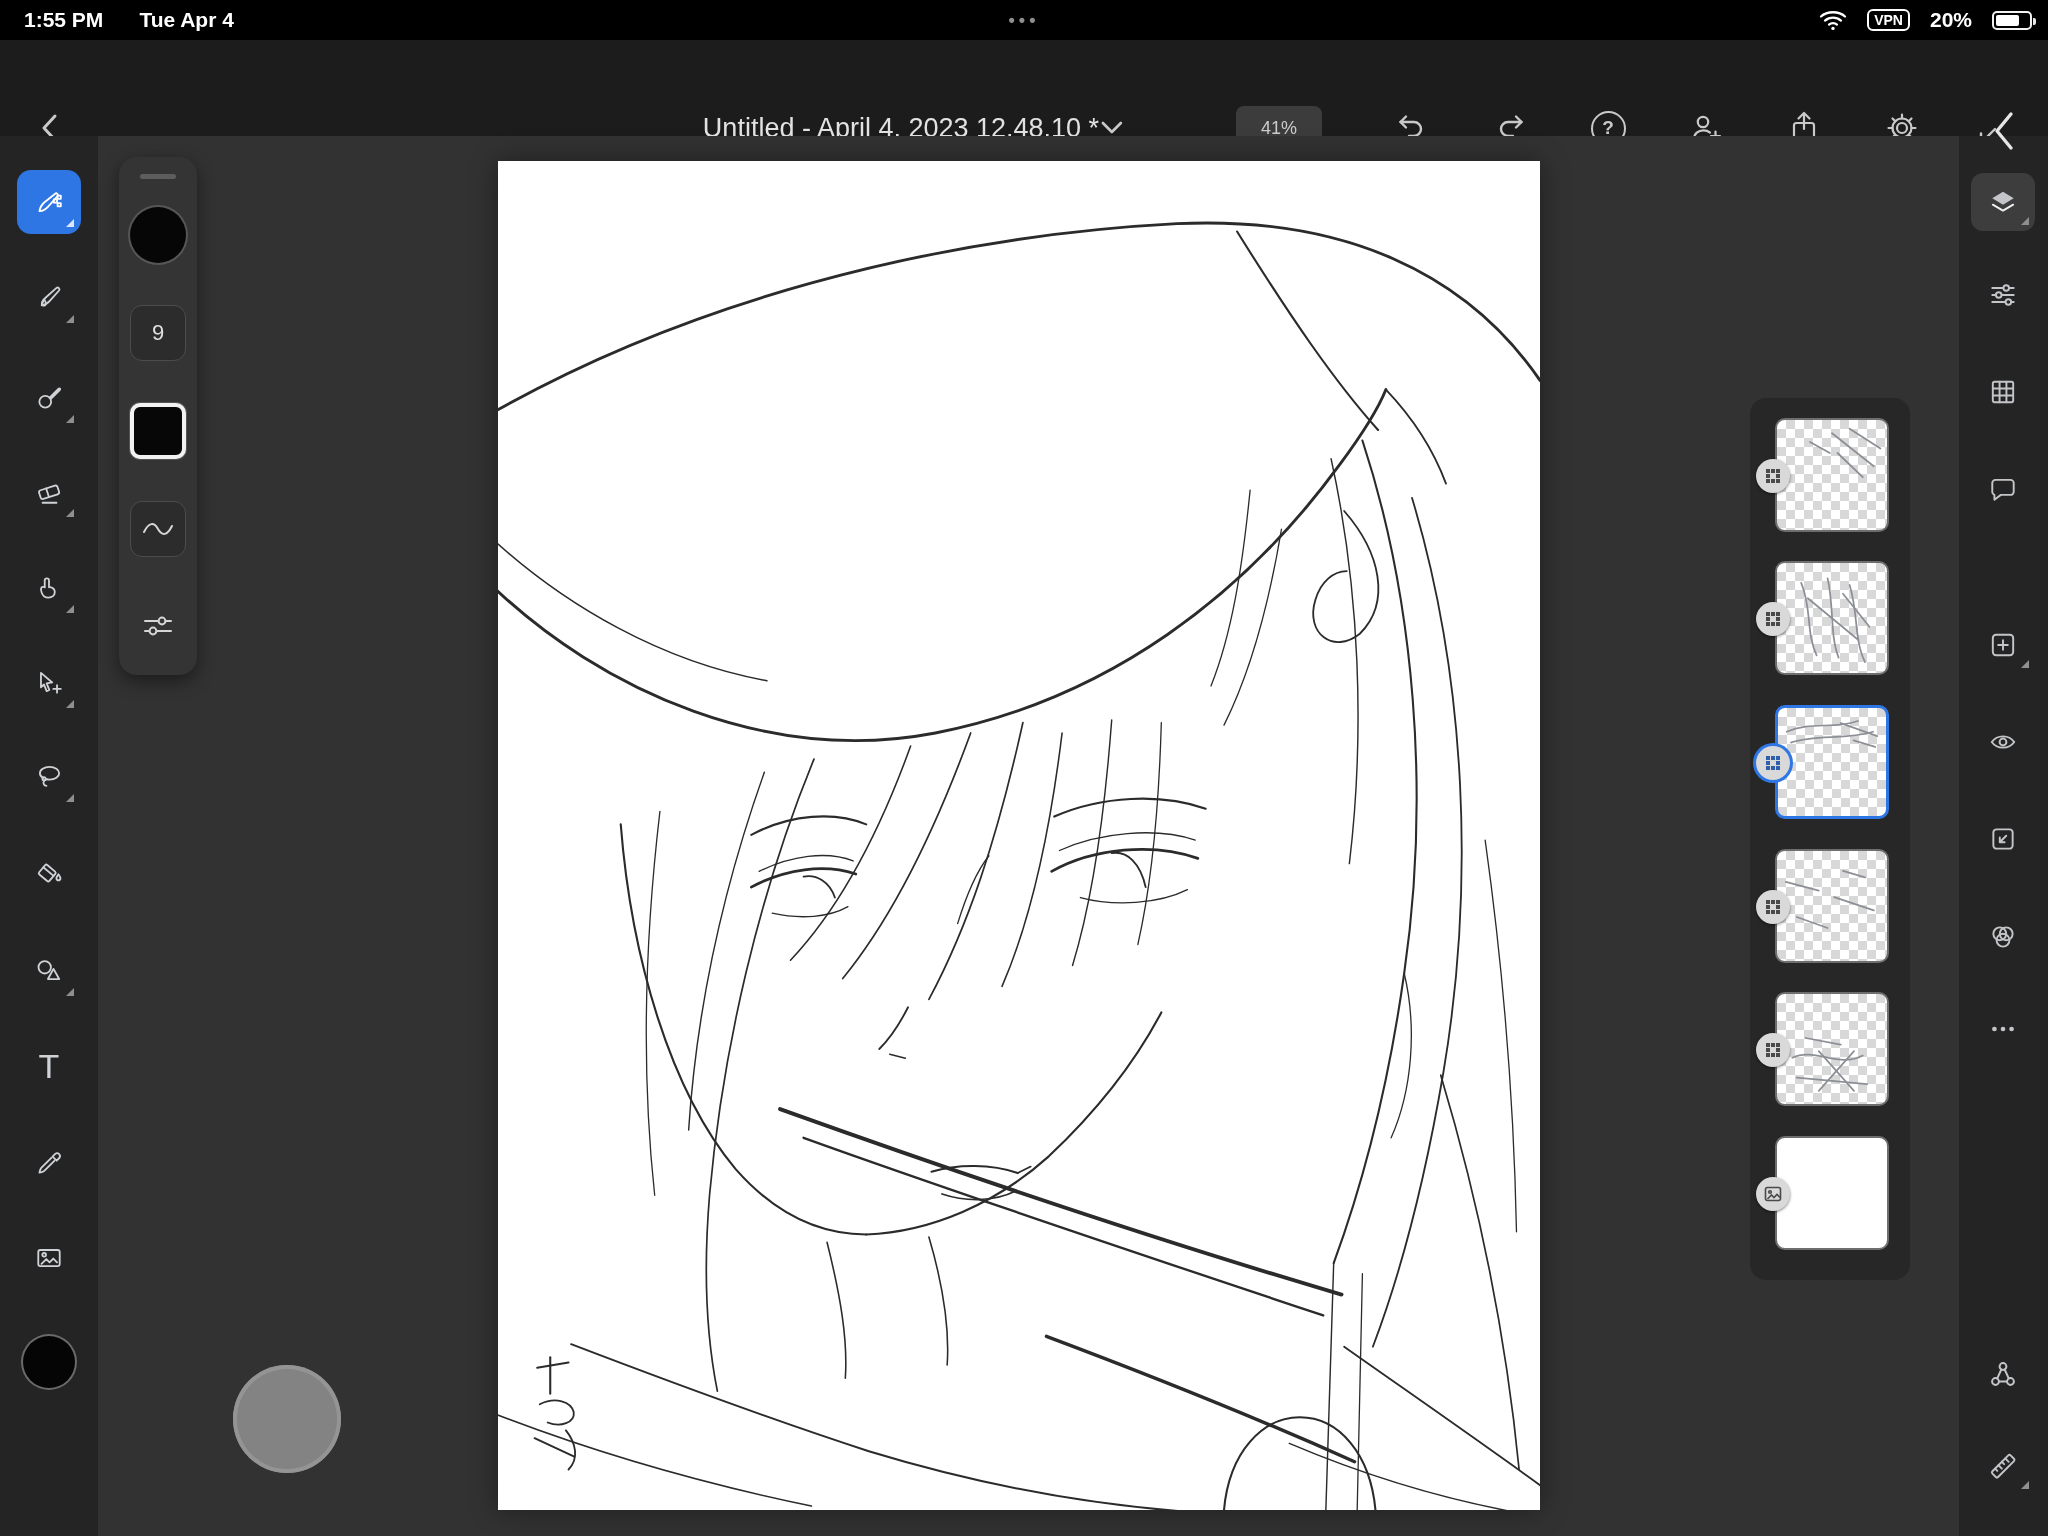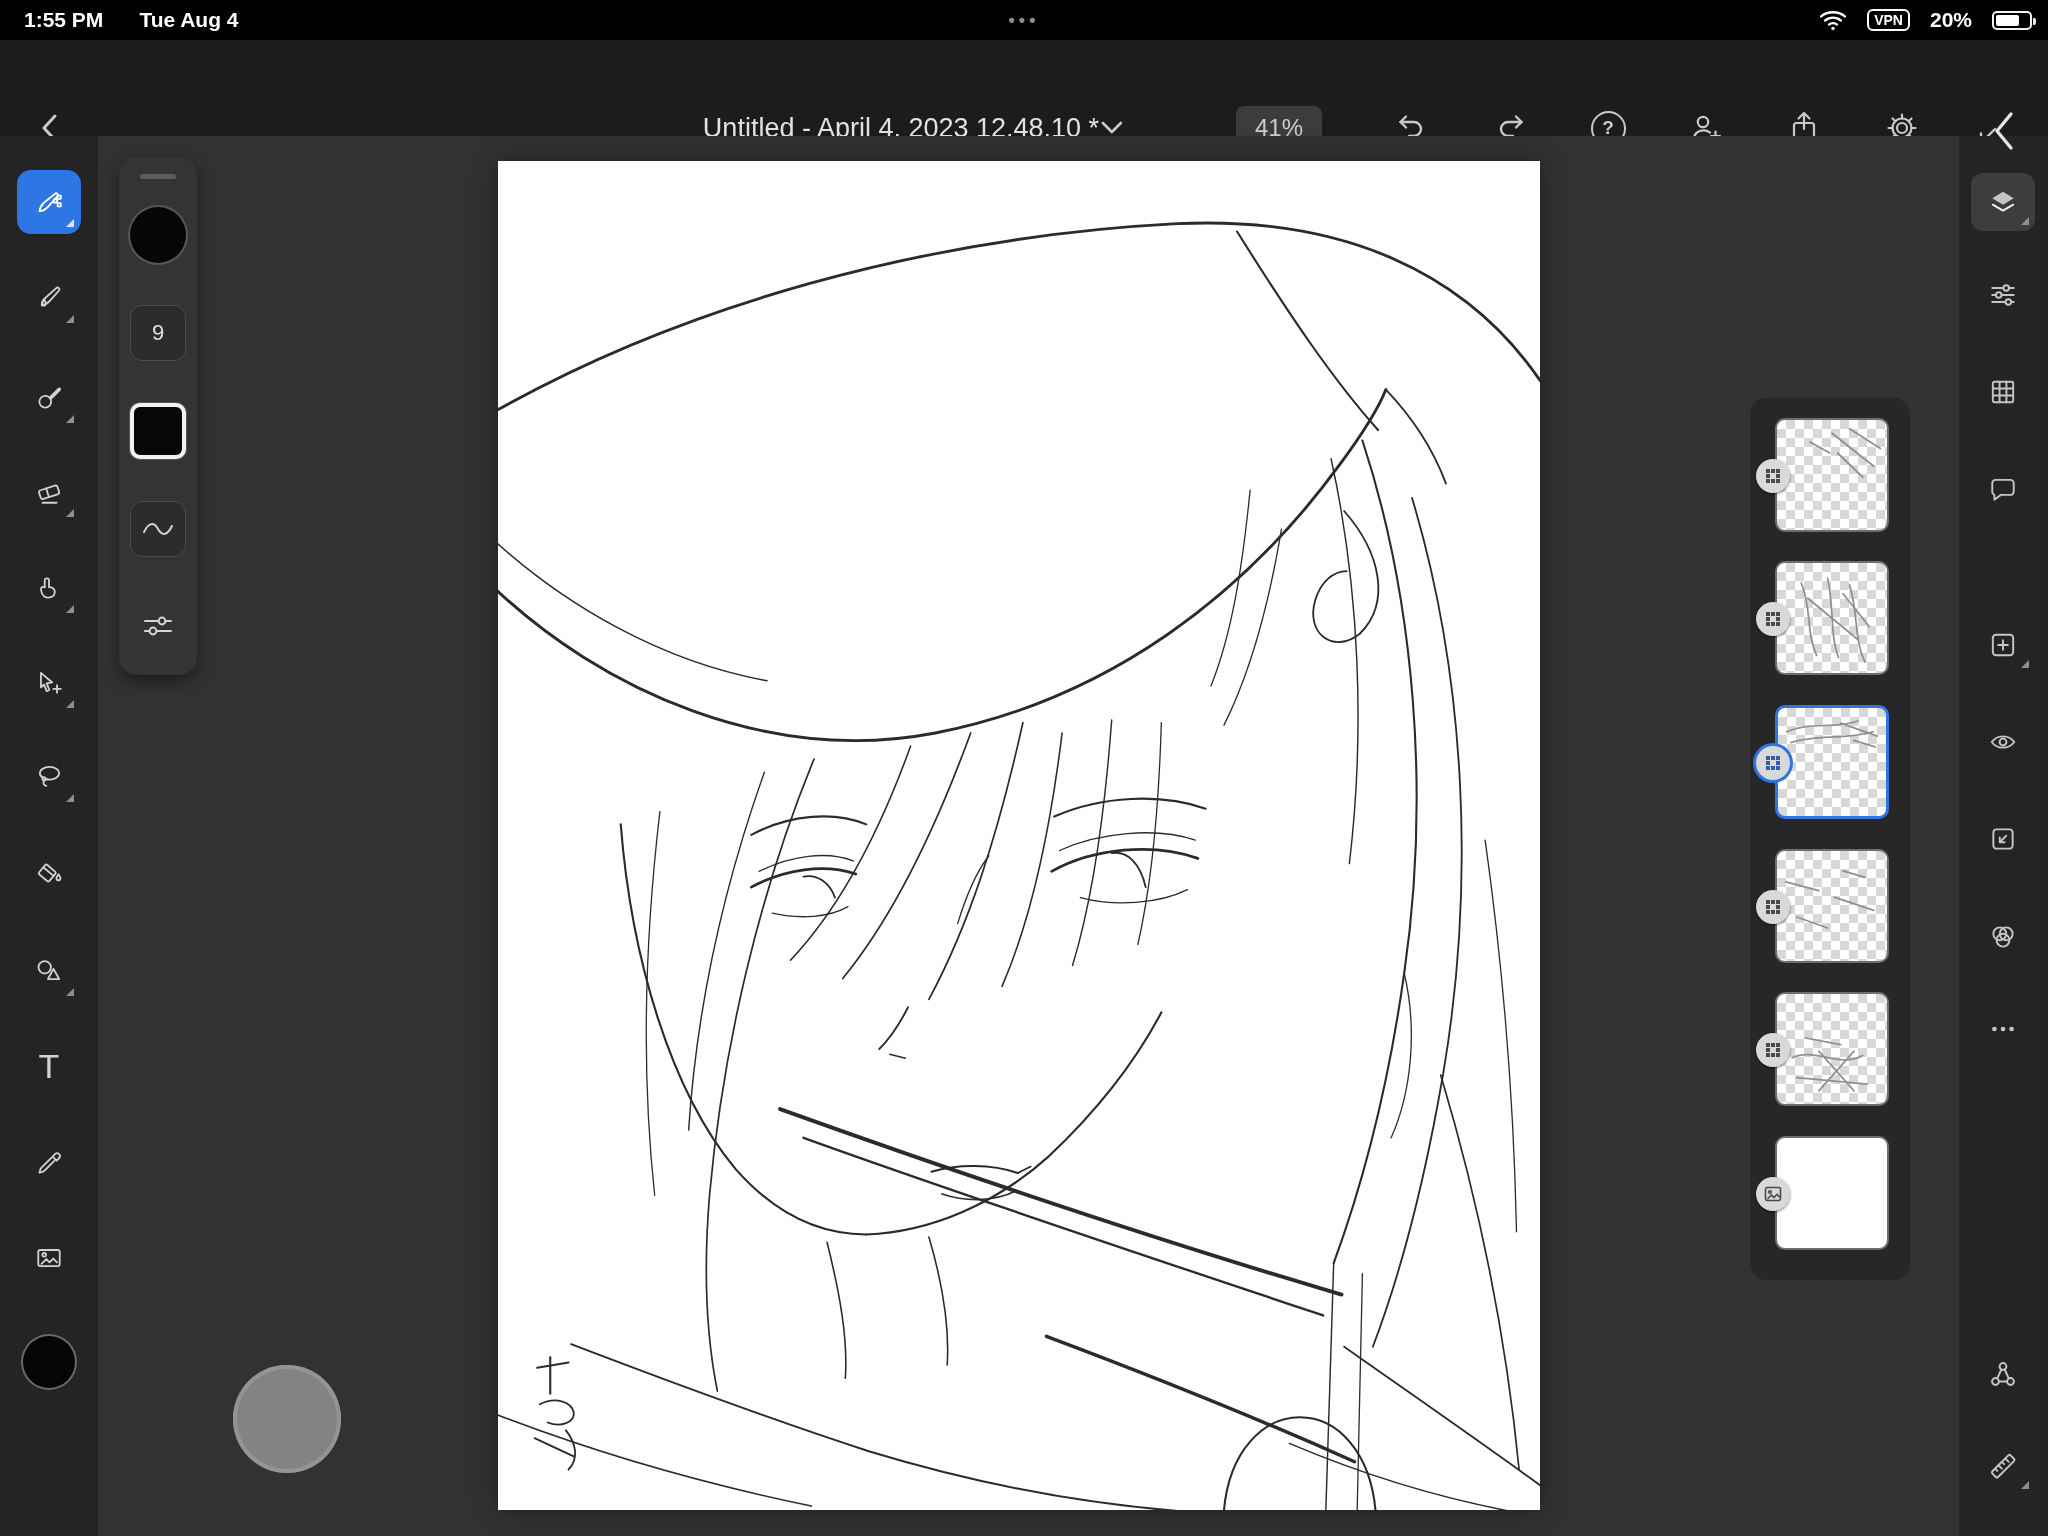--- a/index.html
+++ b/index.html
@@ -15,21 +15,21 @@
   .vpn-badge{border:2px solid #fff;border-radius:6px;font-size:14px;font-weight:700;padding:0px 5px;line-height:18px;}
   .battery{position:relative;width:40px;height:19px;border:2px solid rgba(255,255,255,.95);border-radius:5px;padding:2px;box-sizing:border-box;}
   .battery-fill{height:100%;background:#fff;border-radius:2px;}
   .battery-nub{position:absolute;right:-6px;top:5px;width:3px;height:7px;background:rgba(255,255,255,.9);border-radius:0 2px 2px 0;}
 
   
   .title-bar{left:0;top:40px;width:2048px;height:96px;background:#1c1c1c;border-bottom:1px solid #111;}
   .back-btn{left:36px;top:62px;width:40px;height:52px;display:flex;align-items:center;}
   .title-group{left:914px;top:40px;height:96px;transform:translateX(-50%);display:flex;align-items:center;white-space:nowrap;text-align:right;}
   .doc-title{font-size:27px;color:#e2e2e2;}
-  .zoom-pill{left:1236px;top:66px;width:86px;height:44px;background:#3c3c3c;border-radius:8px;display:flex;align-items:center;justify-content:center;font-size:24px;color:#cbcbcb;}
+  .zoom-pill{left:1236px;top:66px;width:86px;height:44px;background:#3c3c3c;border-radius:8px;display:flex;align-items:center;justify-content:center;font-size:18px;color:#cbcbcb;}
   .tb-icons{right:128px;top:40px;height:96px;display:flex;align-items:center;gap:62px;}
   .tb-btn{width:36px;height:36px;display:flex;align-items:center;justify-content:center;position:relative;}
   .help-circle{width:31px;height:31px;border:2.2px solid #c9c9c9;border-radius:50%;display:flex;align-items:center;justify-content:center;font-size:19px;font-weight:700;color:#c9c9c9;}
   .corner-arrow{left:1972px;top:82px;width:30px;height:30px;}
 
   
   .left-rail{left:0;top:136px;width:98px;height:1400px;background:#242424;}
   .workspace{left:98px;top:136px;width:1861px;height:1400px;background:#323232;}
   .right-rail{left:1959px;top:136px;width:89px;height:1400px;background:#242424;}
 
@@ -88,21 +88,21 @@
   .collapse-chev{left:1989px;top:108px;width:30px;height:46px;}
 </style>
 </head>
 <body>
 
 <div class="app">
 
   <div class="abs status-bar">
     <div class="abs sb-left">
       <span>1:55 PM</span>
-      <span>Tue Aug 4</span>
+      <span>Tue Apr 4</span>
     </div>
     <div class="abs sb-center">•••</div>
     <div class="abs sb-right">
       <svg width="28" height="24" viewBox="0 0 28 24" style="stroke:#fff;fill:none;stroke-width:2.3;stroke-linecap:round;">
         <path d="M2 8.5 C8 2.8 20 2.8 26 8.5"></path>
           <path d="M6 12.6 C10.5 8.7 17.5 8.7 22 12.6"></path>
           <path d="M10 16.6 C12.2 14.7 15.8 14.7 18 16.6"></path>
           <circle cx="14" cy="20.4" r="1.7" fill="#fff" stroke="none"></circle>
       </svg>
       <span class="vpn-badge">VPN</span>

